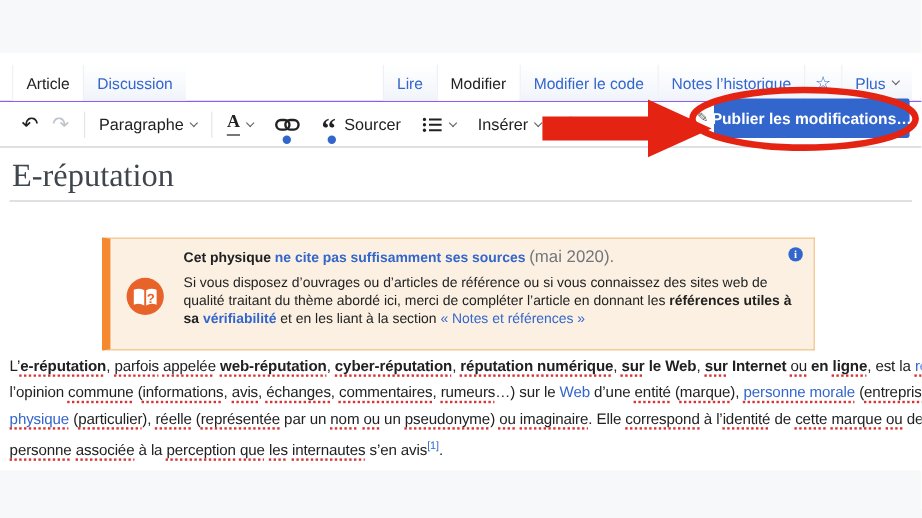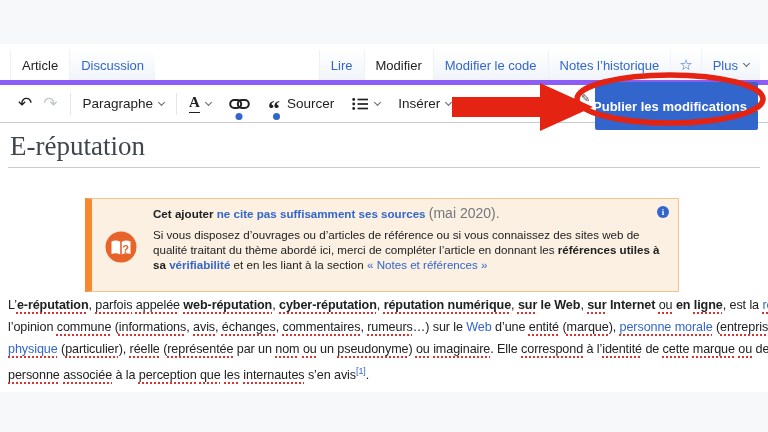--- a/index.html
+++ b/index.html
@@ -5,21 +5,21 @@
   * { margin:0; padding:0; box-sizing:border-box; }
   html,body { width:768px; height:432px; overflow:hidden; background:#fff;
     font-family:"Liberation Sans", sans-serif; color:#202122; }
   .stage { position:relative; width:768px; height:432px; background:#fff; }
 
   .top-strip { position:absolute; left:0; top:0; width:768px; height:44px; background:#f7f8f9; }
   .bottom-strip { position:absolute; left:0; top:392px; width:768px; height:40px; background:#f7f8f9; }
 
   
   .tabbar { position:absolute; left:0; top:44px; width:768px; height:41px;
-    display:flex; align-items:flex-end; border-bottom:5px solid #8b5cf6; background:#fff; }
+    display:flex; align-items:flex-end; border-bottom:1px solid #8b5cf6; background:#fff; }
   .tabs-left { display:flex; margin-left:10px; height:30px; }
   .tabs-right { display:flex; margin-left:auto; margin-right:8px; height:30px; }
   .tab { display:flex; align-items:center; padding:0 11px; font-size:13px; color:#3366cc;
     cursor:pointer; border-left:1px solid #eef1f5; white-space:nowrap; }
   .tab.inactive-bg { background:linear-gradient(to bottom,#ffffff,#f0f4fa); }
   .tab.active { color:#222; background:#fff; }
   .tab.star { font-size:15px; padding:0 8px; }
   .chev { display:inline-block; width:5px; height:5px; border-right:1.6px solid #666;
     border-bottom:1.6px solid #666; transform:rotate(45deg); margin-left:6px; margin-top:-3px; }
 
@@ -34,21 +34,21 @@
   .style-a { font-weight:bold; font-size:15px; border-bottom:1.8px solid #202122; line-height:1.1;
     padding-bottom:1px; font-family:"Liberation Serif", serif; }
   .quote-glyph { font-family:"Liberation Serif", serif; font-weight:bold; font-size:24px;
     line-height:0.4; position:relative; top:5px; margin-right:7px; }
   .tool-dot { position:absolute; bottom:2px; left:50%; transform:translateX(-50%);
     width:7px; height:7px; border-radius:50%; background:#3366cc; }
   .tool-dot.on-left { left:14px; transform:none; }
   .omega { font-size:17px; }
 
   
-  .publish-btn { position:absolute; left:595px; top:82px; width:163px; height:48px;
+  .publish-btn { position:absolute; left:595px; top:82px; width:163px; height:33px;
     background:#3366cc; color:#fff; font-weight:bold; font-size:13px; border:none;
     border-radius:2px; display:flex; align-items:center; justify-content:center;
     cursor:pointer; z-index:5; white-space:nowrap; }
   .switch-editor { position:absolute; left:581px; top:92px; z-index:4; color:#555;
     font-size:11px; transform:rotate(0deg); }
   .annotation { position:absolute; left:440px; top:70px; z-index:10; pointer-events:none; }
 
   
   .page-title { position:absolute; left:10px; top:131px; font-family:"Liberation Serif", serif;
     font-weight:normal; font-size:27px; color:#40464d; }
@@ -175,21 +175,21 @@
 
   <div class="ambox">
     <svg class="ambox-icon" width="32" height="32" viewBox="0 0 32 32">
       <circle cx="16" cy="16" r="15.5" fill="#e8632a"></circle>
       <path d="M6.5 10.5 Q11 8.5 15.2 10.8 L15.2 23.5 Q11 21.2 6.5 23 Z" fill="#fff"></path>
       <path d="M25.5 10.5 Q21 8.5 16.8 10.8 L16.8 23.5 Q21 21.2 25.5 23 Z" fill="#fff"></path>
       <text x="20.6" y="21.5" font-size="11" font-weight="bold" fill="#e8632a" text-anchor="middle" font-family="Liberation Sans, sans-serif">?</text>
     </svg>
     <div class="info-icon">i</div>
     <div class="ambox-text">
-      <div class="ambox-title"><span class="b">Cet ajouter </span><span class="b lnk">ne cite pas suffisamment ses sources</span><span> </span><span class="sm">(mai 2020).</span></div>
+      <div class="ambox-title"><span class="b">Cet physique </span><span class="b lnk">ne cite pas suffisamment ses sources</span><span> </span><span class="sm">(mai 2020).</span></div>
       <div class="ambox-body"><span>Si vous disposez d’ouvrages ou d’articles de référence ou si vous connaissez des sites web de qualité traitant du thème abordé ici, merci de compléter l’article en donnant les </span><span class="b">références utiles à sa </span><span class="b lnk">vérifiabilité</span><span> et en les liant à la section </span><span class="lnk">« Notes et références »</span></div>
     </div>
   </div>
 
   <div class="body-par">
     <div class="par-line"><span>L’</span><span class="b sq">e-réputation</span><span>, </span><span class="sq">parfois</span><span> </span><span class="sq">appelée</span><span> </span><span class="b sq">web-réputation</span><span>, </span><span class="b sq">cyber-réputation</span><span>, </span><span class="b sq">réputation numérique</span><span>, </span><span class="b sq">sur</span><span class="b"> le Web</span><span>, </span><span class="b sq">sur</span><span class="b"> Internet</span><span> </span><span class="sq">ou</span><span> </span><span class="b">en </span><span class="b sq">ligne</span><span>, est la </span><span class="lnk sq">réputation</span></div>
     <div class="par-line"><span>l’opinion </span><span class="sq">commune</span><span> (</span><span class="sq">informations</span><span>, </span><span class="sq">avis</span><span>, </span><span class="sq">échanges</span><span>, </span><span class="sq">commentaires</span><span>, </span><span class="sq">rumeurs</span><span>…) sur le </span><span class="lnk">Web</span><span> d’une </span><span class="sq">entité</span><span> (</span><span class="sq">marque</span><span>), </span><span class="lnk sq">personne morale</span><span> (</span><span class="sq">entreprise</span></div>
     <div class="par-line"><span class="lnk sq">physique</span><span> (</span><span class="sq">particulier</span><span>), </span><span class="sq">réelle</span><span> (</span><span class="sq">représentée</span><span> par un </span><span class="sq">nom</span><span> </span><span class="sq">ou</span><span> un </span><span class="sq">pseudonyme</span><span>) </span><span class="sq">ou</span><span> </span><span class="sq">imaginaire</span><span>. Elle </span><span class="sq">correspond</span><span> à l’</span><span class="sq">identité</span><span> de </span><span class="sq">cette</span><span> </span><span class="sq">marque</span><span> </span><span class="sq">ou</span><span> de </span></div>
     <div class="par-line"><span class="sq">personne</span><span> </span><span class="sq">associée</span><span> à la </span><span class="sq">perception</span><span> </span><span class="sq">que</span><span> </span><span class="sq">les</span><span> </span><span class="sq">internautes</span><span> s’en avis</span><sup class="lnk">[1]</sup><span>.</span></div>
   </div>

